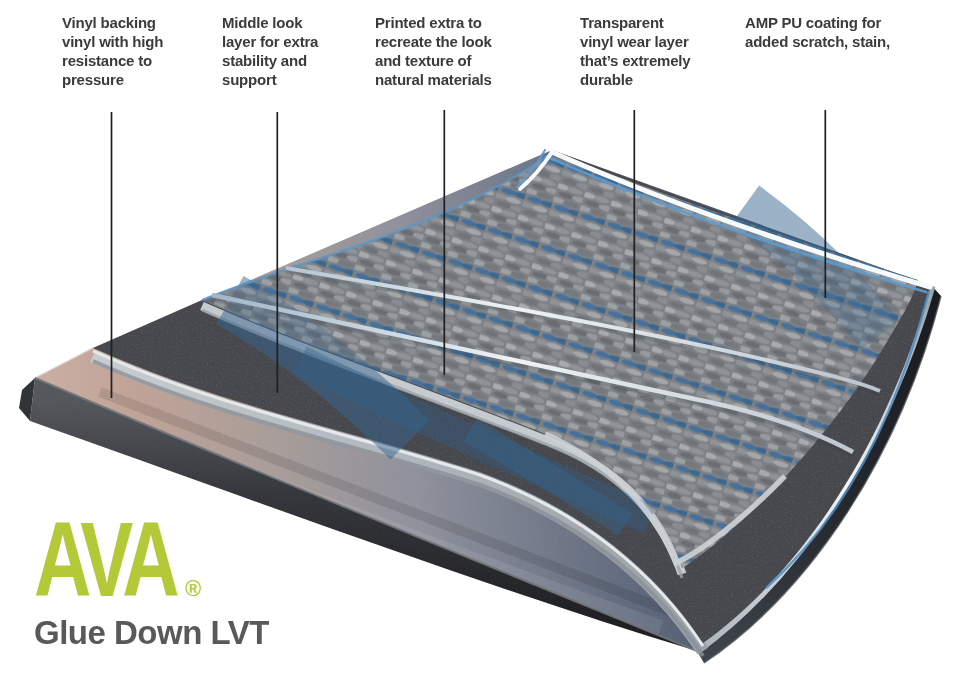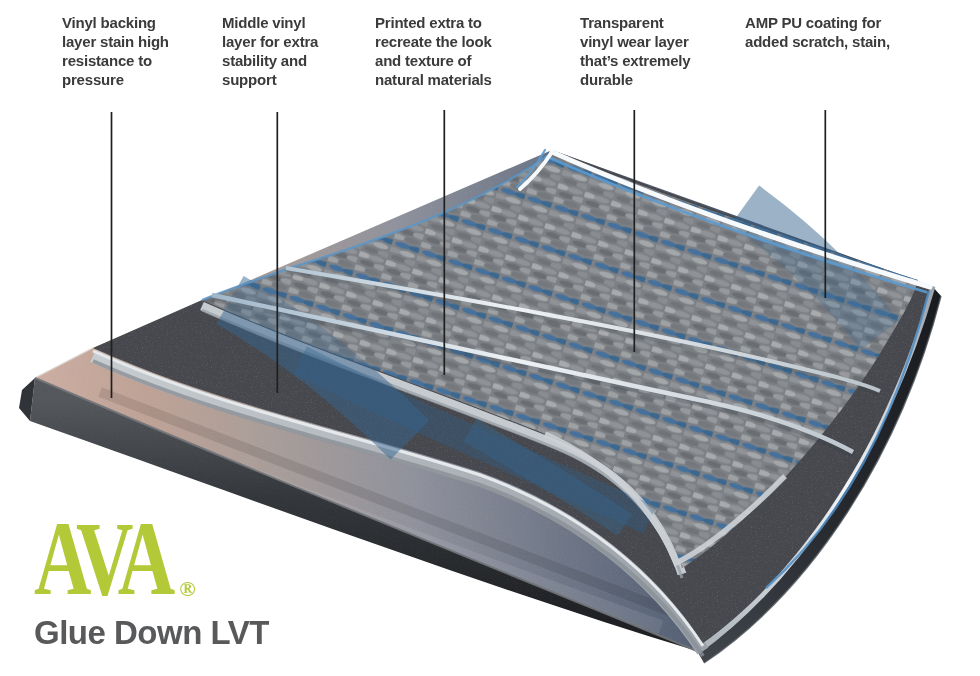--- a/index.html
+++ b/index.html
@@ -3,21 +3,21 @@
 <meta charset="utf-8">
 <style>
   html,body{margin:0;padding:0;background:#fff;}
   body{width:980px;height:676px;overflow:hidden;font-family:"Liberation Sans",sans-serif;}
   .stage{position:relative;width:980px;height:509px;background:#fff;}
   svg.illus{position:absolute;left:0;top:0;width:980px;height:676px;}
   .callout{position:absolute;top:13px;color:#3b3b3c;font-size:15px;line-height:19px;font-weight:bold;letter-spacing:-0.2px;font-stretch:condensed;}
   .callout div{white-space:nowrap;}
   .c1{left:62px}.c2{left:222px}.c3{left:375px}.c4{left:580px}.c5{left:745px}
   .logo{position:absolute;left:34px;top:514px;}
-  .logo-row{display:flex;align-items:flex-end;height:90px;font-family:Liberation Serif, serif;}
+  .logo-row{display:flex;align-items:flex-end;height:90px;}
   .logo-text{font-size:106px;font-weight:bold;color:#b3c938;letter-spacing:-7px;line-height:90px;display:inline-block;transform:scaleX(.75);transform-origin:left bottom;}
   .reg-mark{font-size:22px;font-weight:bold;color:#b3c938;margin-left:-36px;margin-bottom:2px;}
   .product-name{font-size:33px;font-weight:bold;color:#58595b;letter-spacing:-0.5px;margin-top:10px;}
 </style>
 </head>
 <body>
 
 <div class="stage">
 
   <svg class="illus" viewBox="0 0 980 676" xmlns="http://www.w3.org/2000/svg">
@@ -149,26 +149,26 @@
       <line x1="111.5" y1="112" x2="111.5" y2="398"></line>
       <line x1="277.3" y1="112" x2="277.3" y2="393"></line>
       <line x1="444.3" y1="110" x2="444.3" y2="375"></line>
       <line x1="634.3" y1="110" x2="634.3" y2="352"></line>
       <line x1="825.3" y1="110" x2="825.3" y2="298"></line>
     </g>
   </svg>
 
   <div class="callout c1">
     <div>Vinyl backing</div>
-    <div>layer stain high</div>
+    <div>vinyl with high</div>
     <div>resistance to</div>
     <div>pressure</div>
   </div>
   <div class="callout c2">
-    <div>Middle vinyl</div>
+    <div>Middle look</div>
     <div>layer for extra</div>
     <div>stability and</div>
     <div>support</div>
   </div>
   <div class="callout c3">
     <div>Printed extra to</div>
     <div>recreate the look</div>
     <div>and texture of</div>
     <div>natural materials</div>
   </div>

